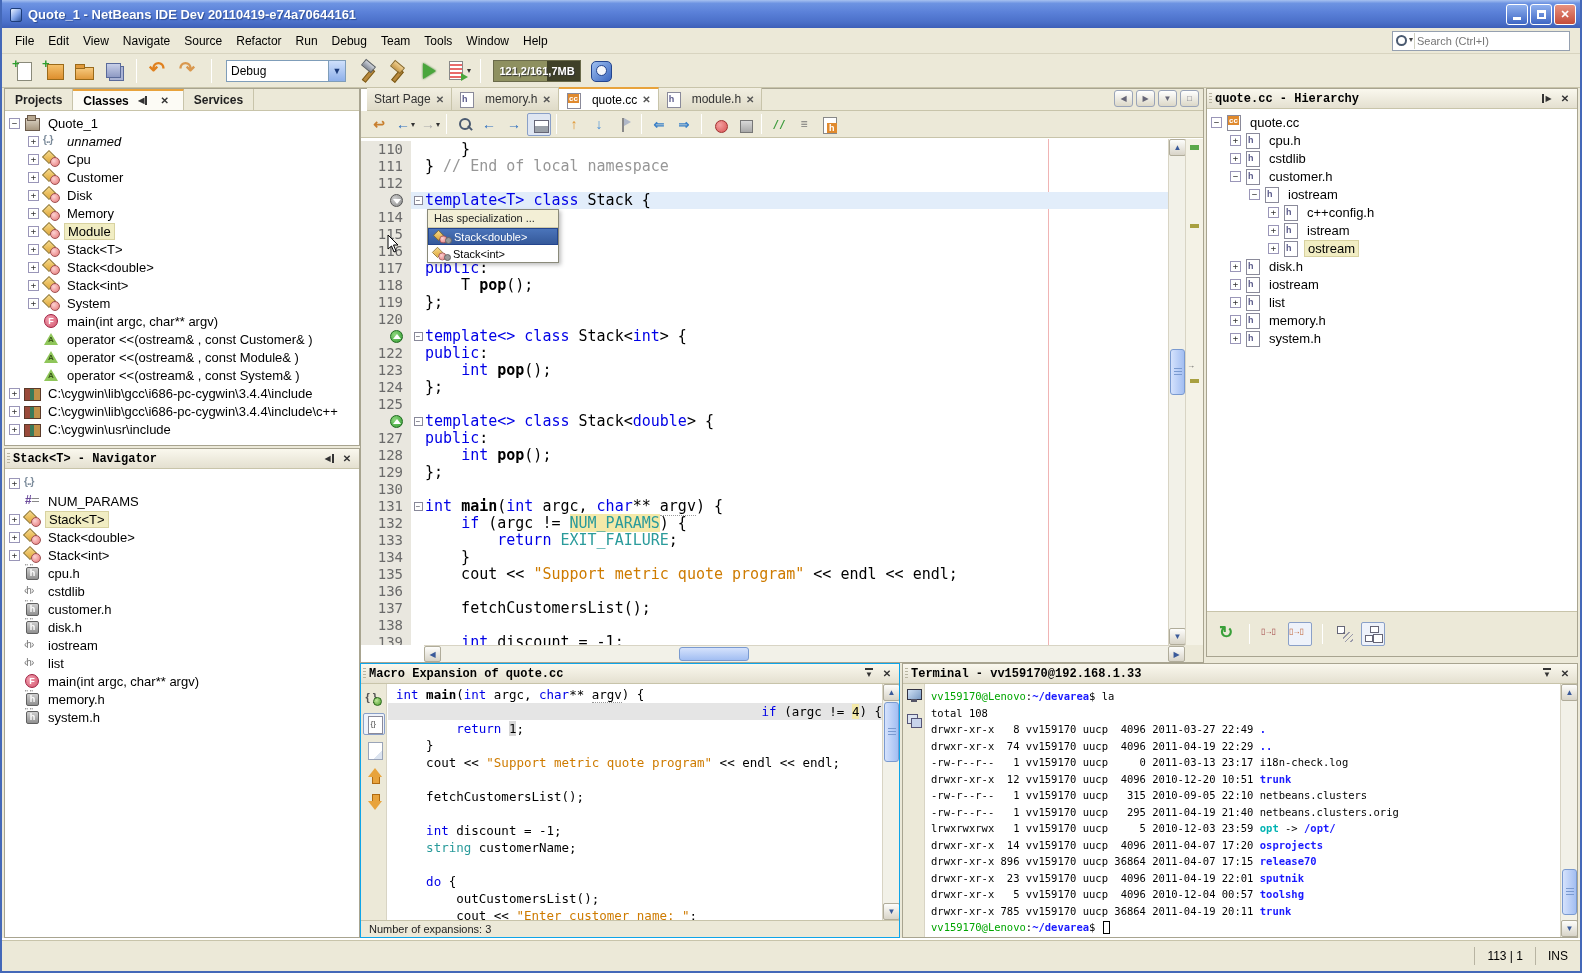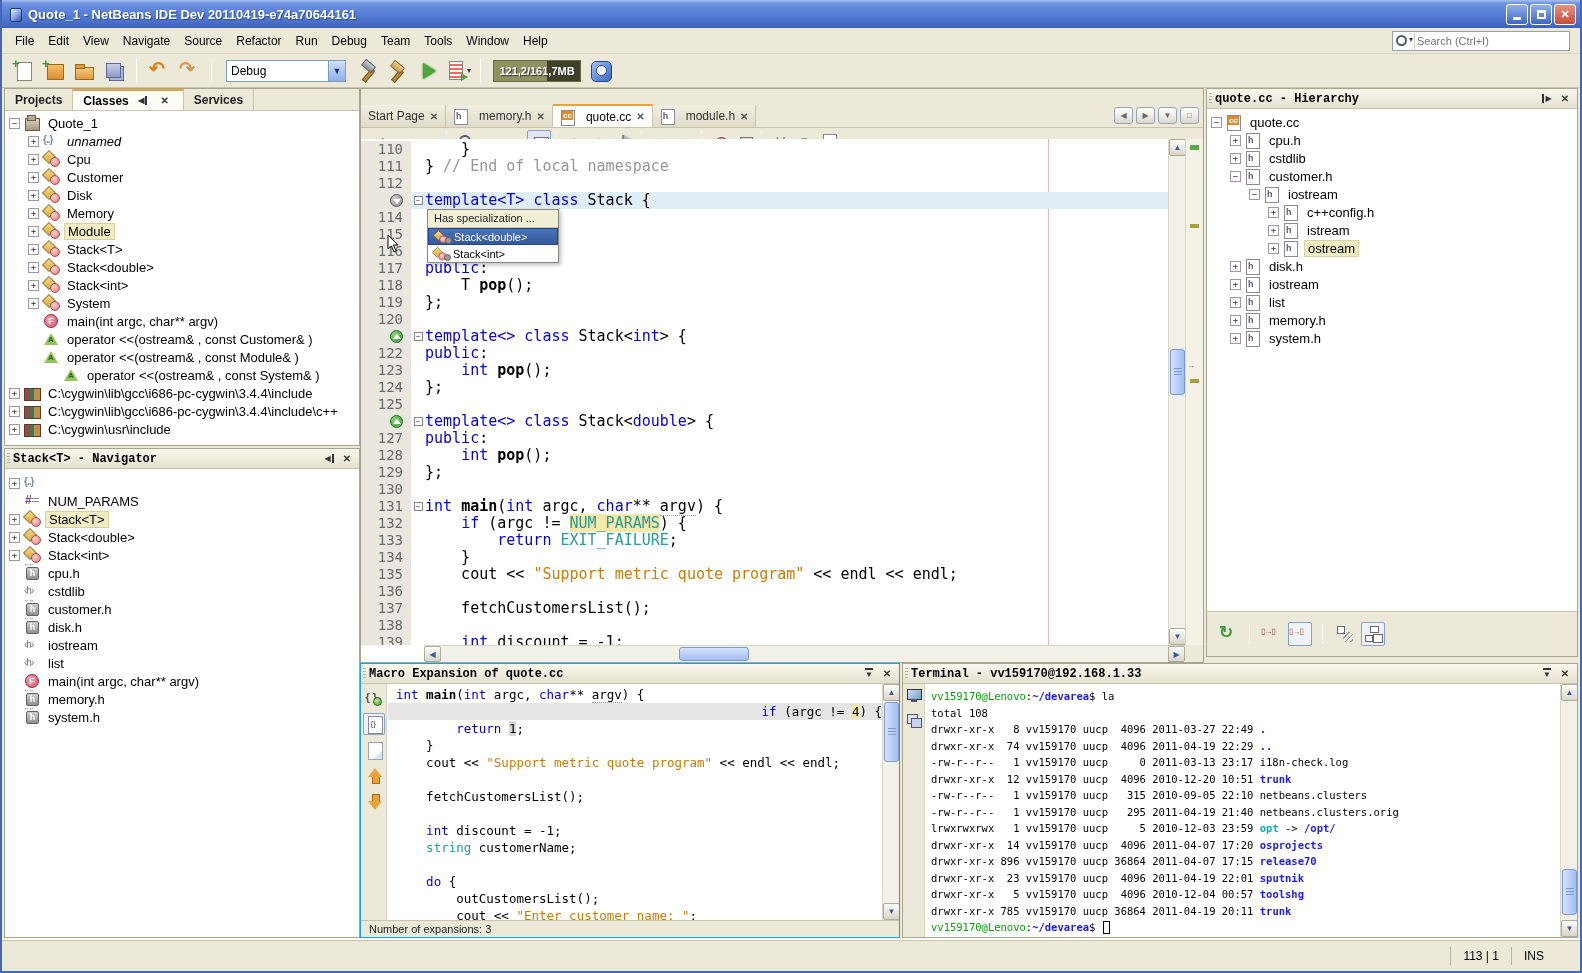--- a/index.html
+++ b/index.html
@@ -89,21 +89,21 @@
   .ti-macro::before{content:"#";position:absolute;left:1px;top:0px;font-size:12px;font-weight:bold;color:#6a4a9a;}
   .ti-macro::after{content:"";position:absolute;left:8px;top:5px;width:7px;height:6px;background:repeating-linear-gradient(180deg,#888 0 1px,transparent 1px 3px);}
   .ti-hdr::before{content:"h";position:absolute;left:2px;top:2px;width:11px;height:11px;background:linear-gradient(180deg,#cfcfcf,#909090);border:1px solid #606060;color:#fff;font-size:9px;font-weight:bold;text-align:center;line-height:11px;border-radius:2px;}
   .ti-hdr::after{content:"\" \"";position:absolute;left:1px;top:-3px;font-size:8px;color:#666;}
   .ti-syshdr::before{content:"‹h›";position:absolute;left:0px;top:2px;font-size:10px;color:#777;letter-spacing:-1px;}
   .ti-ccfile::before,.ti-hfile::before{content:"";position:absolute;left:1px;top:1px;width:12px;height:14px;background:#fff;border:1px solid #8a8a9a;}
   .ti-ccfile::after{content:"cc";position:absolute;left:2px;top:2px;font-size:8px;font-weight:bold;color:#fff;background:#e08a2e;padding:0 1px;}
   .ti-hfile::after{content:"h";position:absolute;left:3px;top:3px;font-size:9px;font-weight:bold;color:#5a5a8a;}
   
   .editor{position:absolute;left:358px;top:0;width:844px;height:575px;background:#fff;border:1px solid #a8a490;}
-  .tabrow{height:39px;background:#ece9d8;border-bottom:1px solid #c8c4aa;display:flex;align-items:flex-end;}
+  .tabrow{height:22px;background:#ece9d8;border-bottom:1px solid #c8c4aa;display:flex;align-items:flex-end;margin-left:6px;}
   .etab{height:22px;display:flex;align-items:center;padding:0 7px;font-size:12px;border-right:1px solid #c8c4aa;gap:5px;background:linear-gradient(180deg,#f2efe2,#dfdbc8);color:#333;}
   .etab.active{background:#fff;border-top:2px solid #e8a33c;height:23px;color:#000;}
   .etab .tclose{font-size:10px;color:#555;font-weight:bold;}
   .tabctl{margin-left:auto;display:flex;gap:3px;padding:0 4px 3px 0;}
   .tcb{width:19px;height:17px;border:1px solid #9aa4b8;border-radius:3px;background:linear-gradient(180deg,#fff,#dcd8c8);display:flex;align-items:center;justify-content:center;font-size:8px;color:#667;}
   .edtb{height:27px;background:#ece9d8;border-bottom:1px solid #c8c4aa;display:flex;align-items:center;padding-left:6px;gap:1px;}
   .ebtn{width:24px;height:23px;display:flex;align-items:center;justify-content:center;border:1px solid transparent;border-radius:2px;position:relative;font-size:14px;}
   .ebtn.pressed{border:1px solid #8aa0c8;background:#dfe6f2;}
   .esep{width:1px;height:20px;background:#c4c0a8;margin:0 4px;border-right:1px solid #fff;}
   .g-lastedit{color:#c87f2e;font-weight:bold;}
@@ -211,21 +211,21 @@
   .hbtn2{width:24px;height:24px;position:relative;border:1px solid transparent;border-radius:2px;}
   .hbtn2.pressed{border:1px solid #8aa0c8;background:#eef2fa;}
   .h-refresh::before{content:"↻";position:absolute;left:3px;top:-1px;font-size:17px;font-weight:bold;color:#3aa03a;}
   .h-sub::before{content:"▯→▯";position:absolute;left:0px;top:4px;font-size:8px;color:#a04040;letter-spacing:-1px;}
   .h-sup::before{content:"▯→▯";position:absolute;left:0px;top:4px;font-size:8px;color:#c06030;letter-spacing:-1px;}
   .h-dir::before{content:"";position:absolute;left:3px;top:3px;width:6px;height:6px;background:#fff;border:1px solid #667;}
   .h-dir::after{content:"";position:absolute;left:9px;top:9px;width:10px;height:10px;background:repeating-linear-gradient(135deg,#99a 0 1px,transparent 1px 4px);}
   .h-tree::before{content:"";position:absolute;left:8px;top:3px;width:7px;height:5px;background:#fff;border:1px solid #667;}
   .h-tree::after{content:"";position:absolute;left:3px;top:12px;width:6px;height:5px;background:#fff;border:1px solid #667;box-shadow:9px 0 0 #fff,9px 0 0 1px #667;}
   
-  .statusbar{position:absolute;left:0;top:938px;width:100%;height:35px;background:#ece9d8;border-top:1px solid #fff;box-shadow:inset 0 1px 0 #fff,inset 0 2px 0 #c8c4aa;display:flex;align-items:center;justify-content:flex-end;padding-right:24px;}
+  .statusbar{position:absolute;left:0;top:938px;width:100%;height:35px;background:#ece9d8;border-top:1px solid #fff;box-shadow:inset 0 1px 0 #fff,inset 0 2px 0 #c8c4aa;display:flex;align-items:center;justify-content:flex-end;padding-right:0;}
   .sbcell{font-size:12px;color:#000;padding:0 12px;border-left:1px solid #b8b4a2;height:18px;display:flex;align-items:center;}
 </style>
 </head>
 <body>
 
 <div id="window">
 
   <div class="titlebar">
     <span class="appicon"></span>
     <span class="tb-title">Quote_1 - NetBeans IDE Dev 20110419-e74a70644161</span>
@@ -389,21 +389,21 @@
             <div class="trow" style="padding-left: 23px;">
               <span class="exp spacer"></span>
               <span class="ti ti-op"></span>
               <span class="tlabel">operator &lt;&lt;(ostream&amp; , const Customer&amp; )</span>
             </div>
             <div class="trow" style="padding-left: 23px;">
               <span class="exp spacer"></span>
               <span class="ti ti-op"></span>
               <span class="tlabel">operator &lt;&lt;(ostream&amp; , const Module&amp; )</span>
             </div>
-            <div class="trow" style="padding-left: 23px; margin-left: 20px;">
+            <div class="trow" style="padding-left: 23px;">
               <span class="exp spacer"></span>
               <span class="ti ti-op"></span>
               <span class="tlabel">operator &lt;&lt;(ostream&amp; , const System&amp; )</span>
             </div>
             <div class="trow" style="padding-left: 4px;">
               <span class="exp">+</span>
               <span class="ti ti-lib"></span>
               <span class="tlabel">C:\cygwin\lib\gcc\i686-pc-cygwin\3.4.4\include</span>
             </div>
             <div class="trow" style="padding-left: 4px;">

